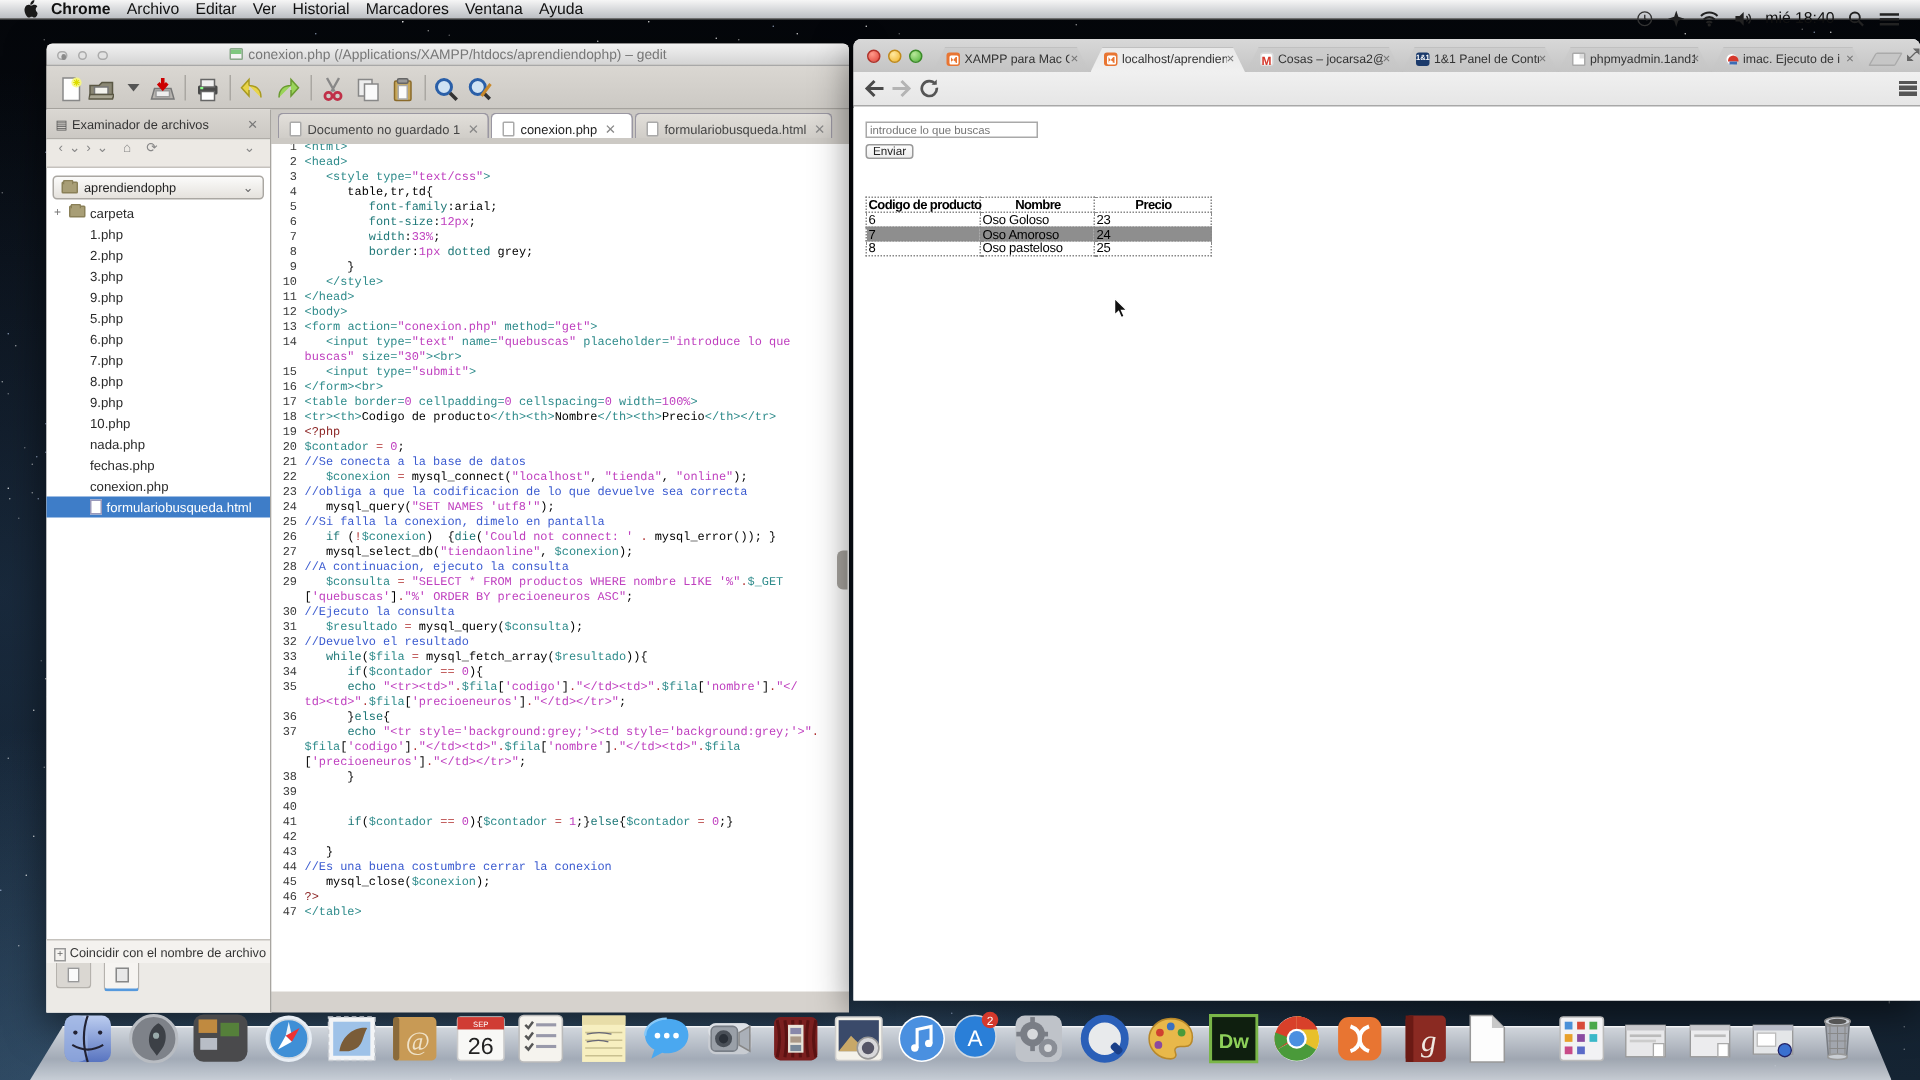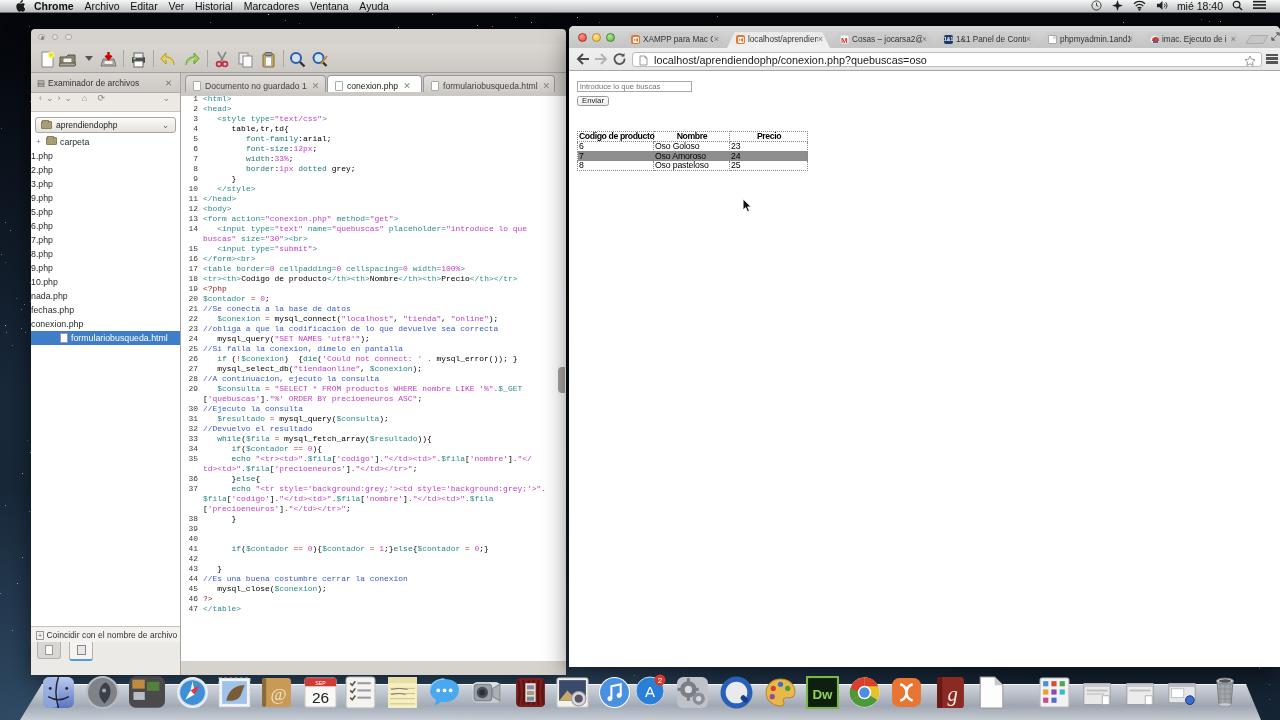--- a/index.html
+++ b/index.html
@@ -5,39 +5,39 @@
 body{background:
  radial-gradient(1000px 520px at 12% 112%, rgba(100,150,195,.5), rgba(0,0,0,0) 63%),
  radial-gradient(820px 420px at 45% 106%, rgba(75,118,160,.38), rgba(0,0,0,0) 60%),
  radial-gradient(500px 500px at 0% 55%, rgba(60,100,140,.25), rgba(0,0,0,0) 70%),
  linear-gradient(180deg,#04060a 0%,#0a1019 40%,#101b28 70%,#152433 100%);position:relative}
 .stars{position:absolute;left:0;top:0;width:1px;height:1px;background:transparent;border-radius:50%;box-shadow:663px 167px 0 rgba(255,255,255,.6),808px 679px 0 rgba(255,255,255,.9),98px 87px 0 rgba(255,255,255,.6),1097px 109px 0 rgba(255,255,255,.6),748px 609px 0 rgba(255,255,255,.6),118px 532px 0 rgba(200,220,255,.7),439px 51px 0 rgba(255,255,255,.9),176px 457px 0 rgba(255,255,255,.9),856px 84px 0 rgba(255,255,255,.4),492px 105px 0 rgba(200,220,255,.7),1128px 447px 0 rgba(255,255,255,.9),121px 592px 0 rgba(255,255,255,.9),253px 241px 0 rgba(255,255,255,.6),1193px 76px 0 rgba(255,255,255,.6),1181px 612px 0 rgba(255,255,255,.4),812px 63px 0 rgba(255,255,255,.9),452px 60px 0 rgba(255,255,255,.9),1140px 149px 0 rgba(200,220,255,.7),593px 442px 0 rgba(255,255,255,.9),295px 566px 0 rgba(255,255,255,.9),241px 597px 0 rgba(200,220,255,.7),631px 586px 0 rgba(255,255,255,.4),370px 118px 0 rgba(255,255,255,.6),1191px 597px 0 rgba(255,255,255,.4),384px 394px 0 rgba(200,220,255,.7),199px 573px 0 rgba(200,220,255,.7),128px 590px 0 rgba(255,255,255,.6),122px 646px 0 rgba(255,255,255,.4),421px 521px 0 rgba(255,255,255,.6),1088px 450px 0 rgba(200,220,255,.7),643px 489px 0 rgba(255,255,255,.6),1199px 477px 0 rgba(200,220,255,.7),740px 319px 0 rgba(255,255,255,.9),508px 197px 0 rgba(200,220,255,.7),499px 96px 0 rgba(200,220,255,.7),1176px 320px 0 rgba(255,255,255,.4),1075px 519px 0 rgba(255,255,255,.9),703px 472px 0 rgba(255,255,255,.6),589px 636px 0 rgba(200,220,255,.7),149px 133px 0 rgba(255,255,255,.9),1048px 441px 0 rgba(255,255,255,.6),337px 363px 0 rgba(255,255,255,.4),311px 513px 0 rgba(255,255,255,.9),863px 53px 0 rgba(255,255,255,.6),158px 584px 0 rgba(255,255,255,.4),1173px 334px 0 rgba(255,255,255,.6),696px 371px 0 rgba(255,255,255,.4),1217px 521px 0 rgba(255,255,255,.6),1187px 480px 0 rgba(200,220,255,.7),140px 108px 0 rgba(255,255,255,.6),552px 498px 0 rgba(255,255,255,.9),133px 75px 0 rgba(200,220,255,.7),634px 675px 0 rgba(200,220,255,.7),1183px 710px 0 rgba(255,255,255,.6),912px 304px 0 rgba(255,255,255,.6),790px 697px 0 rgba(255,255,255,.6),710px 36px 0 rgba(200,220,255,.7),945px 376px 0 rgba(200,220,255,.7),344px 638px 0 rgba(255,255,255,.4),239px 518px 0 rgba(200,220,255,.7),120px 236px 0 rgba(255,255,255,.6),588px 145px 0 rgba(255,255,255,.4),507px 420px 0 rgba(255,255,255,.4),800px 521px 0 rgba(255,255,255,.9),165px 183px 0 rgba(255,255,255,.4),919px 424px 0 rgba(255,255,255,.9),1125px 297px 0 rgba(255,255,255,.4),280px 453px 0 rgba(200,220,255,.7),1126px 298px 0 rgba(200,220,255,.7),850px 380px 0 rgba(255,255,255,.9),779px 249px 0 rgba(200,220,255,.7),309px 97px 0 rgba(255,255,255,.4),360px 167px 0 rgba(255,255,255,.4),475px 687px 0 rgba(255,255,255,.9),477px 25px 0 rgba(255,255,255,.9),993px 616px 0 rgba(255,255,255,.6),373px 282px 0 rgba(255,255,255,.9),577px 17px 0 rgba(255,255,255,.9),298px 442px 0 rgba(255,255,255,.4),1094px 391px 0 rgba(255,255,255,.4),1248px 592px 0 rgba(255,255,255,.9),652px 141px 0 rgba(255,255,255,.6),1055px 645px 0 rgba(255,255,255,.4),110px 480px 0 rgba(255,255,255,.6),1145px 414px 0 rgba(200,220,255,.7),815px 421px 0 rgba(255,255,255,.4),807px 119px 0 rgba(200,220,255,.7),986px 662px 0 rgba(255,255,255,.6),820px 76px 0 rgba(200,220,255,.7),390px 81px 0 rgba(255,255,255,.4),427px 464px 0 rgba(255,255,255,.9),332px 125px 0 rgba(255,255,255,.4),696px 628px 0 rgba(255,255,255,.9),107px 117px 0 rgba(255,255,255,.6),0px 593px 0 rgba(200,220,255,.7),309px 562px 0 rgba(255,255,255,.9),207px 385px 0 rgba(255,255,255,.4),1256px 39px 0 rgba(255,255,255,.9),144px 225px 0 rgba(255,255,255,.9),1257px 398px 0 rgba(255,255,255,.4),304px 662px 0 rgba(255,255,255,.9),516px 368px 0 rgba(255,255,255,.6),1233px 385px 0 rgba(255,255,255,.9),971px 138px 0 rgba(255,255,255,.4),236px 512px 0 rgba(255,255,255,.9),954px 504px 0 rgba(200,220,255,.7),990px 332px 0 rgba(255,255,255,.9),175px 160px 0 rgba(255,255,255,.4),209px 363px 0 rgba(200,220,255,.7),542px 503px 0 rgba(255,255,255,.4),330px 541px 0 rgba(255,255,255,.6),47px 223px 0 rgba(255,255,255,.9),1081px 383px 0 rgba(255,255,255,.6),300px 719px 0 rgba(255,255,255,.9),1112px 40px 0 rgba(255,255,255,.6),1081px 318px 0 rgba(255,255,255,.4),186px 280px 0 rgba(255,255,255,.9),1061px 388px 0 rgba(255,255,255,.6),342px 377px 0 rgba(255,255,255,.6),456px 558px 0 rgba(255,255,255,.4),34px 614px 0 rgba(255,255,255,.4),21px 328px 0 rgba(255,255,255,.6),12px 345px 0 rgba(255,255,255,.4),25px 332px 0 rgba(200,220,255,.7),12px 630px 0 rgba(255,255,255,.6),31px 464px 0 rgba(255,255,255,.4),1px 128px 0 rgba(255,255,255,.4),17px 583px 0 rgba(255,255,255,.9),16px 298px 0 rgba(255,255,255,.4),22px 557px 0 rgba(255,255,255,.9),22px 473px 0 rgba(255,255,255,.9),5px 325px 0 rgba(255,255,255,.9),6px 332px 0 rgba(255,255,255,.6),30px 301px 0 rgba(200,220,255,.7),21px 309px 0 rgba(255,255,255,.6),30px 101px 0 rgba(200,220,255,.7),30px 452px 0 rgba(255,255,255,.9),5px 222px 0 rgba(200,220,255,.7),24px 304px 0 rgba(200,220,255,.7),30px 282px 0 rgba(200,220,255,.7),27px 440px 0 rgba(255,255,255,.4),5px 505px 0 rgba(255,255,255,.6),29px 511px 0 rgba(255,255,255,.6),5px 262px 0 rgba(255,255,255,.4),10px 230px 0 rgba(255,255,255,.6),1px 254px 0 rgba(255,255,255,.6),1209px 21px 0 rgba(200,220,255,.7),299px 23px 0 rgba(255,255,255,.4),1220px 21px 0 rgba(255,255,255,.9),717px 16px 0 rgba(255,255,255,.6),1123px 22px 0 rgba(255,255,255,.9),268px 14px 0 rgba(255,255,255,.9),29px 26px 0 rgba(255,255,255,.4),210px 22px 0 rgba(200,220,255,.7),285px 20px 0 rgba(255,255,255,.6),398px 27px 0 rgba(255,255,255,.9),432px 14px 0 rgba(255,255,255,.9),515px 17px 0 rgba(200,220,255,.7),599px 22px 0 rgba(255,255,255,.4),492px 26px 0 rgba(255,255,255,.6),1201px 19px 0 rgba(255,255,255,.4),531px 22px 0 rgba(255,255,255,.9),858px 27px 0 rgba(200,220,255,.7),268px 14px 0 rgba(255,255,255,.6),1278px 645px 0 rgba(255,255,255,.6),1269px 684px 0 rgba(255,255,255,.4),1273px 666px 0 rgba(200,220,255,.7),1268px 664px 0 rgba(255,255,255,.9),1259px 668px 0 rgba(255,255,255,.4),1259px 667px 0 rgba(255,255,255,.4),1271px 602px 0 rgba(255,255,255,.4),1269px 699px 0 rgba(255,255,255,.4)}
 
 
 .menubar{position:absolute;left:0;top:0;width:1280px;height:13px;background:linear-gradient(#f6f6f6,#bcbfc4);border-bottom:1px solid #6f6f6f;display:flex;align-items:center;font-size:10.5px;color:#111;z-index:50}
 .menubar .mi{padding:0 5.4px}
-.mb-r{position:absolute;right:6px;top:0;height:18px;display:flex;align-items:flex-start}
+.mb-r{position:absolute;right:6px;top:0;height:18px;display:flex;align-items:flex-end}
 .mb-r svg{margin:0 5px}
 
 
 .win{position:absolute;box-shadow:0 8px 26px rgba(0,0,0,.55)}
 
 
 #gedit{left:31px;top:29px;width:535px;height:646px;border-radius:4px 4px 0 0;background:#d6d2cd}
 .g-title{position:absolute;left:0;top:0;width:100%;height:15px;border-radius:4px 4px 0 0;background:linear-gradient(#f2f2f2,#d4d4d4);border-bottom:1px solid #a8a8a8;text-align:center;font-size:9.2px;color:#777;line-height:15px}
 .tl-c{position:absolute;top:4.5px;width:6.5px;height:6.5px;border-radius:50%;border:1px solid #ababab;background:#e2e2e2}
 .g-tool{position:absolute;left:0;top:15px;width:100%;height:29px;background:linear-gradient(#dad7d2,#ccc9c4);border-bottom:1px solid #a5a29d}
 .gt{position:absolute;top:6.5px;width:17px;height:17px}
 .gsep{position:absolute;top:6px;width:1px;height:17px;background:#aaa7a2}
 .g-side{position:absolute;left:0;top:44px;width:150px;height:602px;background:#fff;border-right:1px solid #a8a5a0}
 .gs-head{position:absolute;left:0;top:0;width:100%;height:20px;background:linear-gradient(#dad7d2,#ccc9c4);border-bottom:1px solid #b0ada8;font-size:8.5px;color:#333;line-height:20px}
 .gs-nav{position:absolute;left:0;top:20px;width:100%;height:19px;background:#ece9e4;border-bottom:1px solid #c5c2bd;color:#888;font-size:9px}
 .gs-dd{position:absolute;left:4px;top:44px;width:141px;height:16px;border:1px solid #aaa7a2;border-radius:3px;background:linear-gradient(#fbfbfa,#e5e2dd);font-size:8.5px;color:#222;line-height:15px}
 .g-tree{position:absolute;left:0;top:62px;width:100%;font-size:8.8px;color:#2a2a2a}
-.trow{height:14px;line-height:14px;position:relative;white-space:nowrap}
+.trow{height:14px;line-height:14px;position:relative;padding-left:29px;white-space:nowrap}
 .trow.carp{padding-left:15px}
 .trow .plus{position:absolute;left:5px;top:0;color:#777;font-size:8px}
 .fold{display:inline-block;width:11px;height:8px;background:#a89e76;border:1px solid #8a8058;border-radius:1px;margin-right:3px;position:relative;top:0px}
 .fold:before{content:"";position:absolute;left:0;top:-2.5px;width:5px;height:2px;background:#a89e76;border:1px solid #8a8058;border-bottom:none;border-radius:1px 1px 0 0}
 .trow.sel{background:#3e7dc8;color:#fff;padding-left:29px}
 .selic{display:inline-block;width:8px;height:10px;background:#fff;border:1px solid #99b;margin-right:3px;vertical-align:-2px}
 .gs-match{position:absolute;left:0;top:553px;width:100%;height:16px;border-top:1px solid #c5c2bd;font-size:8.5px;color:#333;line-height:16px;background:#f4f2ef}
 .gs-tabs{position:absolute;left:0;top:569px;width:100%;height:33px;background:#eceae6}
 .gs-tb{position:absolute;top:0;width:24px;height:17px;border:1px solid #b5b2ad;border-top:none;background:#dad7d2;border-radius:0 0 3px 3px}
 .g-tabbar{position:absolute;left:150px;top:44px;width:385px;height:23px;background:#ccc9c4}
@@ -74,20 +74,22 @@
 
 
 .dock{position:absolute;left:0;top:0;width:1280px;height:720px;pointer-events:none}
 .shelf{position:absolute;left:0;top:684px;width:1280px;height:36px;background:linear-gradient(rgba(222,226,232,.93),rgba(178,184,194,.88) 60%,rgba(210,215,222,.93));clip-path:polygon(42px 0,1246px 0,1261px 36px,20px 36px);border-top:1px solid rgba(255,255,255,.8)}
 .dicon{position:absolute}
 .cursor{position:absolute;z-index:99}
 </style></head><body>
 <div class="stars"></div>
 
 <div class="win" id="gedit">
+  <div class="g-title"><span style="position:relative">
+   <span style="display:inline-block;width:9px;height:8px;background:linear-gradient(#7ec87e 0 45%,#f4f4f4 45%);border:1px solid #8aa88a;border-radius:1px;vertical-align:-1px;margin-right:4px"></span>conexion.php (/Applications/XAMPP/htdocs/aprendiendophp) – gedit</span></div>
   <div class="tl-c" style="left:7px">
       <span style="position:absolute;left:1.5px;top:1.5px;width:3.5px;height:3.5px;border-radius:50%;background:#8a8a8a"></span>
     </div>
   <div class="tl-c" style="left:20.5px"></div>
   <div class="tl-c" style="left:34px"></div>
   <div class="g-tool">
     <svg class="gt" style="left:8px" width="17" height="17" viewBox="0 0 17 17">
         <path d="M3 1 h8 l3 3 v12 H3z" fill="#fefefe" stroke="#888"></path>
         <circle cx="12" cy="4" r="3.4" fill="#f8f880" opacity=".9"></circle>
         <path d="M12 1.8 v4.4 M9.8 4 h4.4 M10.4 2.4 l3.2 3.2 M13.6 2.4 l-3.2 3.2" stroke="#dd0" stroke-width=".8"></path>
@@ -347,30 +349,20 @@
     <svg style="position:absolute;left:7px;top:5px" width="14" height="12" viewBox="0 0 14 12">
         <path d="M7 1 L2 6 l5 5 M2 6 h11" stroke="#4a4a4a" stroke-width="2" fill="none"></path>
       </svg>
     <svg style="position:absolute;left:25px;top:5px" width="14" height="12" viewBox="0 0 14 12">
         <path d="M7 1 l5 5 -5 5 M12 6 H1" stroke="#b4b4b4" stroke-width="2" fill="none"></path>
       </svg>
     <svg style="position:absolute;left:44px;top:4px" width="13" height="13" viewBox="0 0 13 13">
         <path d="M10.5 4 A5 5 0 1 0 11.5 6.5" stroke="#555" stroke-width="1.8" fill="none"></path>
         <path d="M11.5 1 v3.5 h-3.5z" fill="#555"></path>
       </svg>
-    <div class="omni">
-      <svg style="position:absolute;left:6px;top:2px" width="9" height="11" viewBox="0 0 9 11">
-          <path d="M1 1 h5 l2 2 v7 H1z" fill="#fff" stroke="#999"></path>
-          <path d="M6 1 v2 h2" fill="none" stroke="#999"></path>
-        </svg>
-      <span style="position:absolute;left:21px;top:1px;color:#202020">localhost/aprendiendophp/conexion.php?quebuscas=oso</span>
-      <svg style="position:absolute;right:5px;top:1.5px" width="12" height="12" viewBox="0 0 12 12">
-          <path d="M6 1 l1.5 3.2 3.5.4 -2.6 2.4 .7 3.5 L6 8.8 2.9 10.5 l.7-3.5 L1 4.6 l3.5-.4z" fill="none" stroke="#9a9a9a"></path>
-        </svg>
-    </div>
     <div style="position:absolute;right:2px;top:5.5px;width:12px;height:11px">
       <div style="height:2.2px;background:#555;margin-bottom:1.8px"></div>
       <div style="height:2.2px;background:#555;margin-bottom:1.8px"></div>
       <div style="height:2.2px;background:#555"></div>
     </div>
   </div>
   <div class="c-page">
     <input class="inp" value="" placeholder="introduce lo que buscas" style="">
     <div class="btn">Enviar</div>
     <table class="res">

